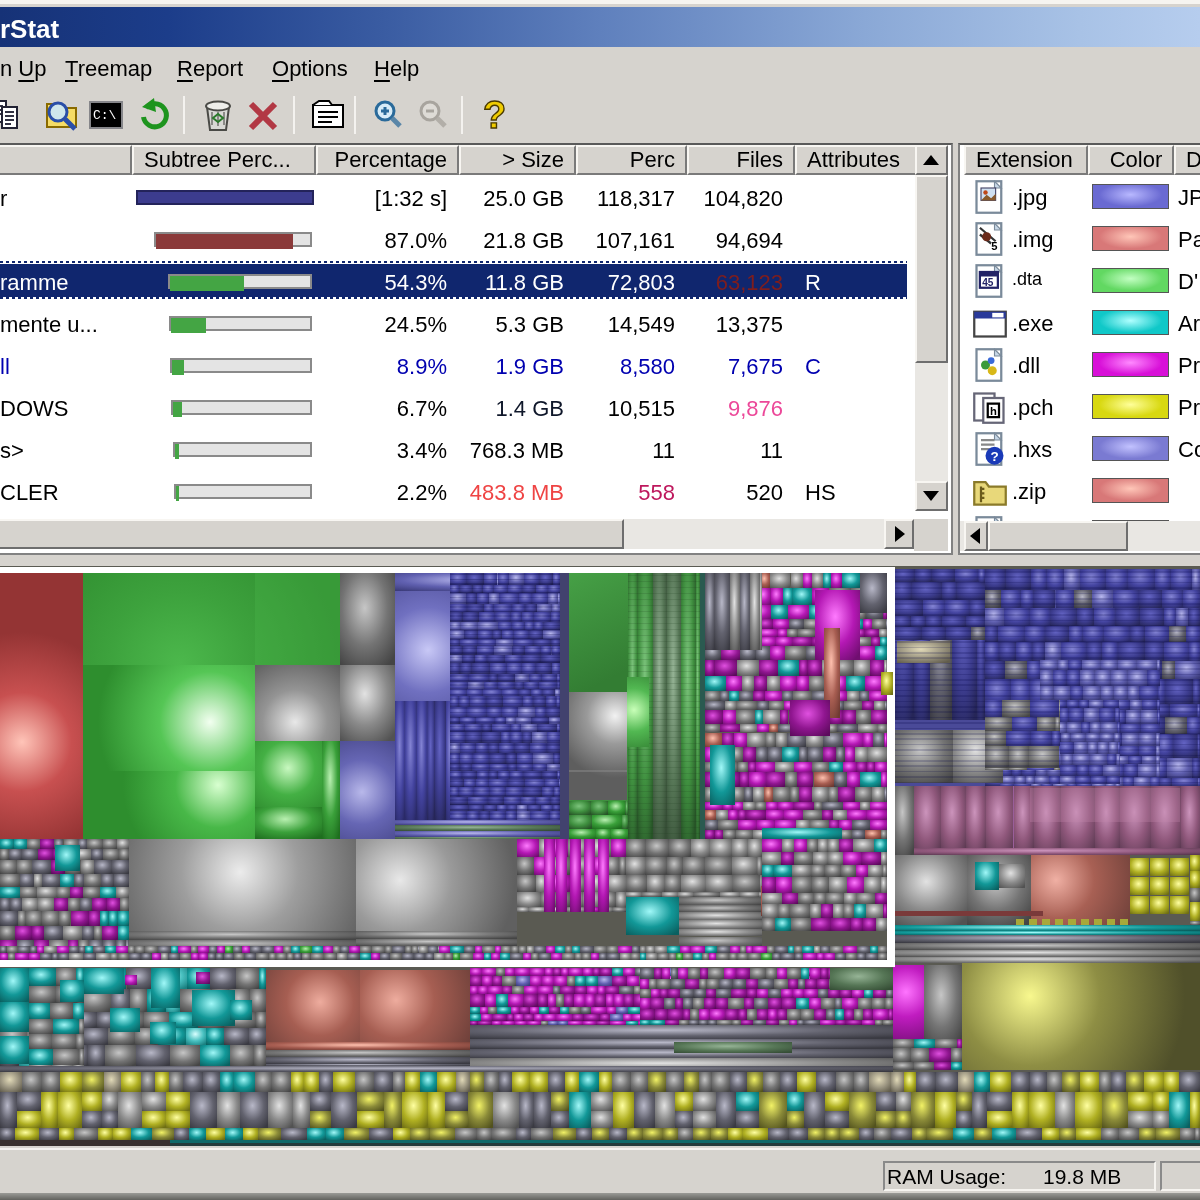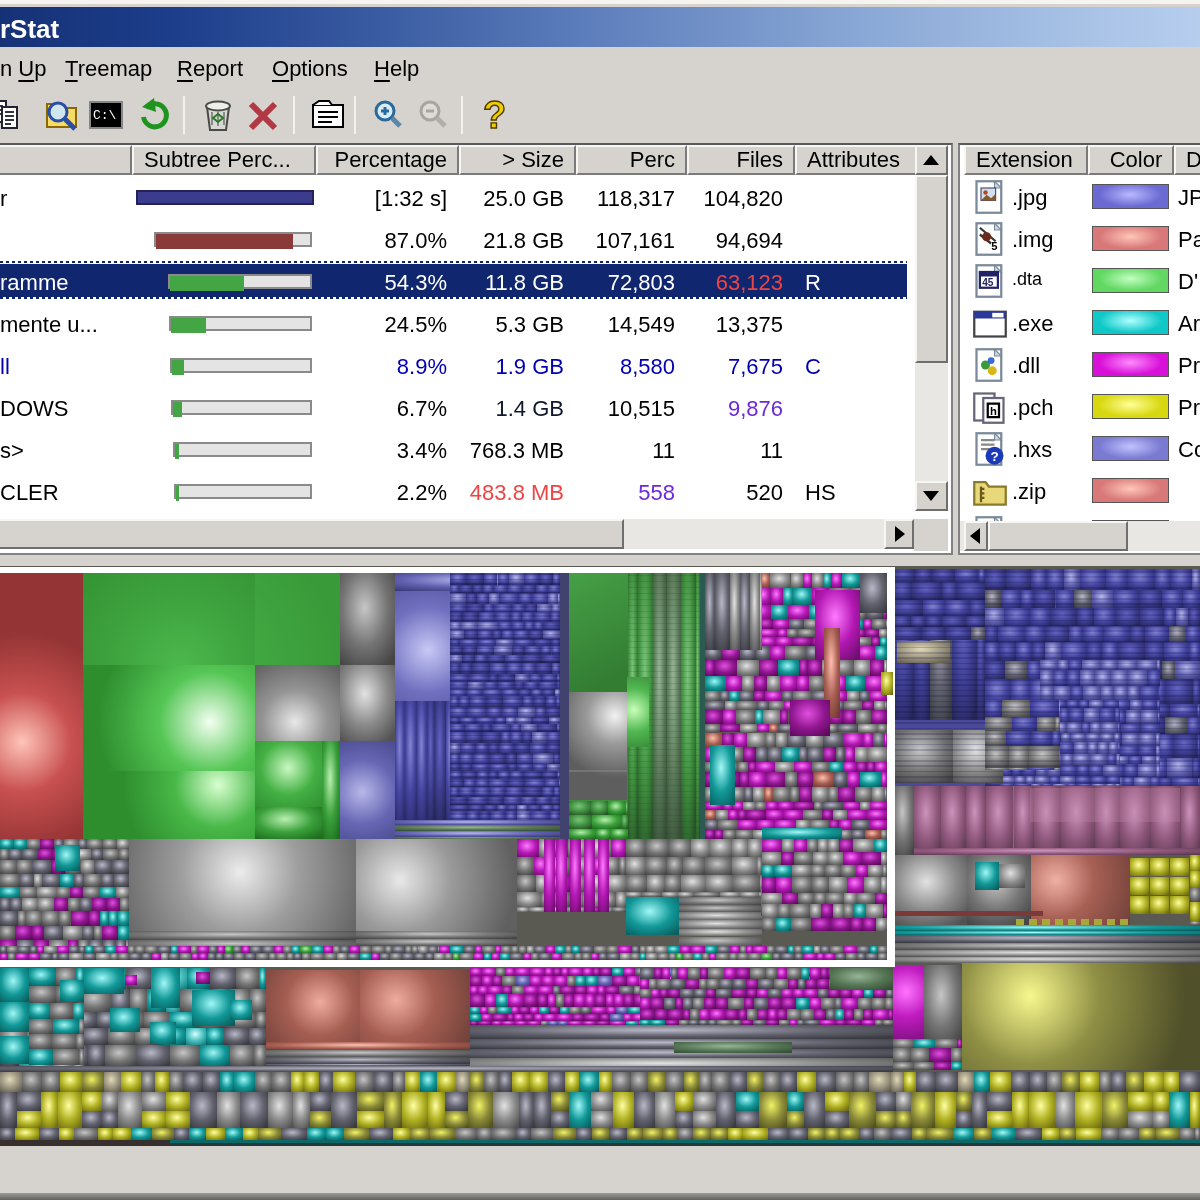--- a/index.html
+++ b/index.html
@@ -130,21 +130,21 @@
 <div style="position:absolute;left:0;top:5px;width:913px;height:33px;background:#10266e;"></div>
 <div style="position:absolute;left:0;top:2px;width:913px;height:2px;background:repeating-linear-gradient(90deg,#10266e 0 3px,#fff 3px 6px);"></div>
 <div style="position:absolute;left:0;top:38px;width:913px;height:2px;background:repeating-linear-gradient(90deg,#10266e 0 3px,#fff 3px 6px);"></div>
 <span class="rt" style="left:6px;color:#fff;">ramme</span>
 <div class="bar" style="left:174px;width:144px;background:#e4e4e4;border:2px solid #8a8a8a;">
             <div style="position:absolute;left:0;top:0;width:74px;height:15px;background:#44a544;"></div>
           </div>
 <span class="rt num" style="left:322px;width:131px;color:#fff;">54.3%</span>
 <span class="rt num" style="left:465px;width:105px;color:#fff;">11.8 GB</span>
 <span class="rt num" style="left:582px;width:99px;color:#fff;">72,803</span>
-<span class="rt num" style="left:693px;width:96px;color:#ef4444;">63,123</span>
+<span class="rt num" style="left:693px;width:96px;color:#7f1d1d;">63,123</span>
 <span class="rt" style="left:811px;color:#fff;">R</span>
 </div>
 <div class="row" style="top:156px;">
 <span class="rt" style="left:6px;color:#000;">mente u...</span>
 <div class="bar" style="left:175px;width:143px;background:#e4e4e4;border:2px solid #8a8a8a;">
             <div style="position:absolute;left:0;top:0;width:35px;height:15px;background:#44a544;"></div>
           </div>
 <span class="rt num" style="left:322px;width:131px;color:#000;">24.5%</span>
 <span class="rt num" style="left:465px;width:105px;color:#000;">5.3 GB</span>
 <span class="rt num" style="left:582px;width:99px;color:#000;">14,549</span>
@@ -163,42 +163,42 @@
 <span class="rt" style="left:811px;color:#0000b0;">C</span>
 </div>
 <div class="row" style="top:240px;">
 <span class="rt" style="left:6px;color:#000;">DOWS</span>
 <div class="bar" style="left:177px;width:141px;background:#e4e4e4;border:2px solid #8a8a8a;">
             <div style="position:absolute;left:0;top:0;width:9px;height:15px;background:#44a544;"></div>
           </div>
 <span class="rt num" style="left:322px;width:131px;color:#000;">6.7%</span>
 <span class="rt num" style="left:465px;width:105px;color:#0f172a;">1.4 GB</span>
 <span class="rt num" style="left:582px;width:99px;color:#000;">10,515</span>
-<span class="rt num" style="left:693px;width:96px;color:#6d28d9;">9,876</span>
+<span class="rt num" style="left:693px;width:96px;color:#ec4899;">9,876</span>
 <span class="rt" style="left:811px;color:#000;"></span>
 </div>
 <div class="row" style="top:282px;">
 <span class="rt" style="left:6px;color:#000;">s&gt;</span>
 <div class="bar" style="left:179px;width:139px;background:#e4e4e4;border:2px solid #8a8a8a;">
             <div style="position:absolute;left:0;top:0;width:4px;height:15px;background:#44a544;"></div>
           </div>
 <span class="rt num" style="left:322px;width:131px;color:#000;">3.4%</span>
 <span class="rt num" style="left:465px;width:105px;color:#000;">768.3 MB</span>
 <span class="rt num" style="left:582px;width:99px;color:#000;">11</span>
 <span class="rt num" style="left:693px;width:96px;color:#000;">11</span>
 <span class="rt" style="left:811px;color:#000;"></span>
 </div>
 <div class="row" style="top:324px;">
 <span class="rt" style="left:6px;color:#000;">CLER</span>
 <div class="bar" style="left:180px;width:138px;background:#e4e4e4;border:2px solid #8a8a8a;">
             <div style="position:absolute;left:0;top:0;width:3px;height:15px;background:#44a544;"></div>
           </div>
 <span class="rt num" style="left:322px;width:131px;color:#000;">2.2%</span>
 <span class="rt num" style="left:465px;width:105px;color:#ef4444;">483.8 MB</span>
-<span class="rt num" style="left:582px;width:99px;color:#6d28d9;">558</span>
+<span class="rt num" style="left:582px;width:99px;color:#be185d;">558</span>
 <span class="rt num" style="left:693px;width:96px;color:#000;">520</span>
 <span class="rt" style="left:811px;color:#000;">HS</span>
 </div>
 <div class="strack" style="left:921px;top:0px;width:33px;height:366px;"></div>
 <div class="sbtn" style="left:921px;top:0px;width:33px;height:30px;"><svg width="29" height="26">
             <path d="M14 8 l8 10 h-16z" fill="#000"></path>
           </svg></div>
 <div class="sbtn" style="left:921px;top:30px;width:33px;height:188px;"></div>
 <div class="sbtn" style="left:921px;top:336px;width:33px;height:30px;"><svg width="29" height="26">
             <path d="M14 18 l8 -10 h-16z" fill="#000"></path>
@@ -2819,13 +2819,20 @@
         <rect x="803.0" y="953.2" width="13.8" height="6.8" fill="url(#gmag)"></rect>
         <rect x="816.7" y="953.2" width="7.4" height="6.8" fill="url(#gmag)"></rect>
         <rect x="824.1" y="953.2" width="11.0" height="6.8" fill="url(#gmag)"></rect>
         <rect x="835.2" y="953.2" width="10.5" height="6.8" fill="url(#gslate)"></rect>
         <rect x="845.7" y="953.2" width="11.1" height="6.8" fill="url(#ggray2)"></rect>
         <rect x="856.8" y="953.2" width="8.8" height="6.8" fill="url(#gslate)"></rect>
         <rect x="865.6" y="953.2" width="12.4" height="6.8" fill="url(#gslate)"></rect>
         <rect x="878.0" y="953.2" width="8.9" height="6.8" fill="url(#ggray2)"></rect>
         <rect x="887.0" y="953.2" width="0.0" height="6.8" fill="url(#ggray2)"></rect>
       </svg></div>
+<div id="statusbar">
+<div class="spanel" style="left:883px;width:273px;">
+        <span style="position:absolute;left:2px;top:2px;">RAM Usage:</span>
+        <span style="position:absolute;left:158px;top:2px;">19.8 MB</span>
+      </div>
+<div class="spanel" style="left:1160px;width:60px;"></div>
+</div>
 <div id="botedge"></div>
 </div>
 </body></html>

